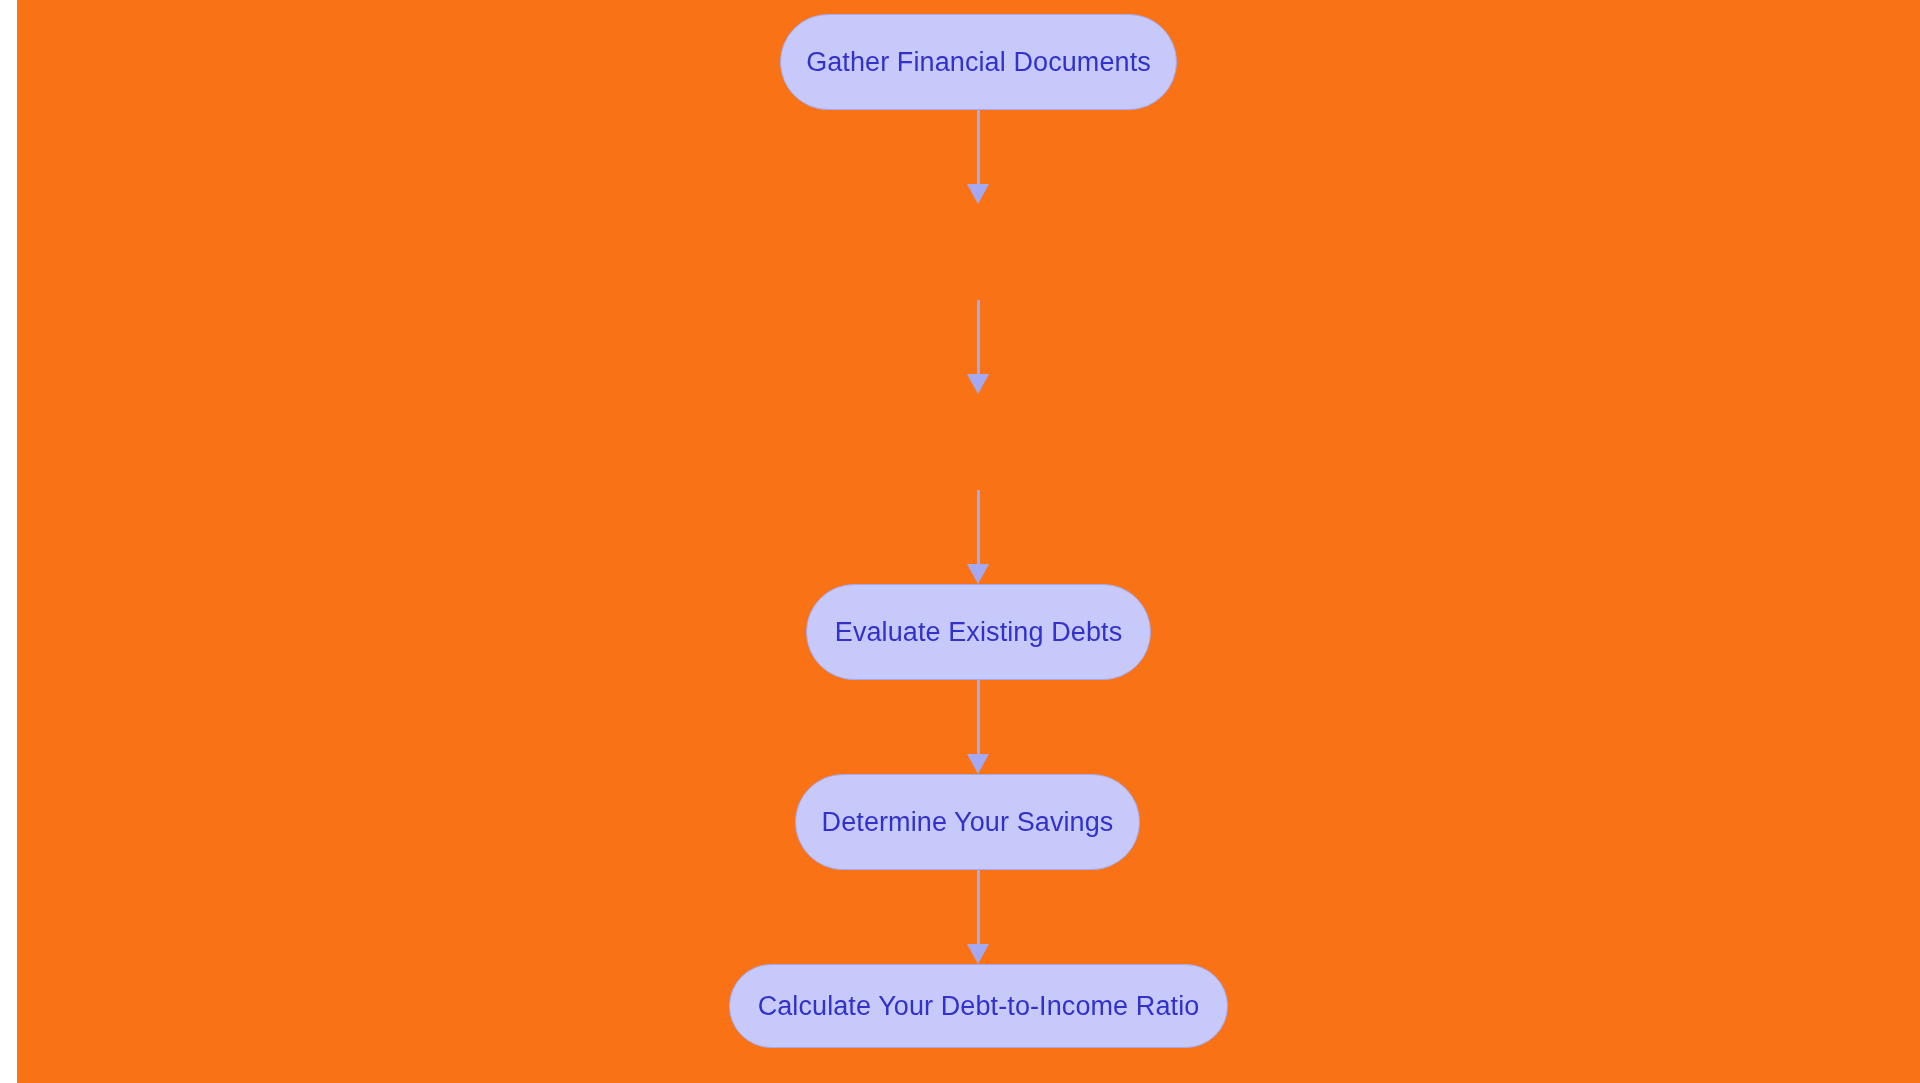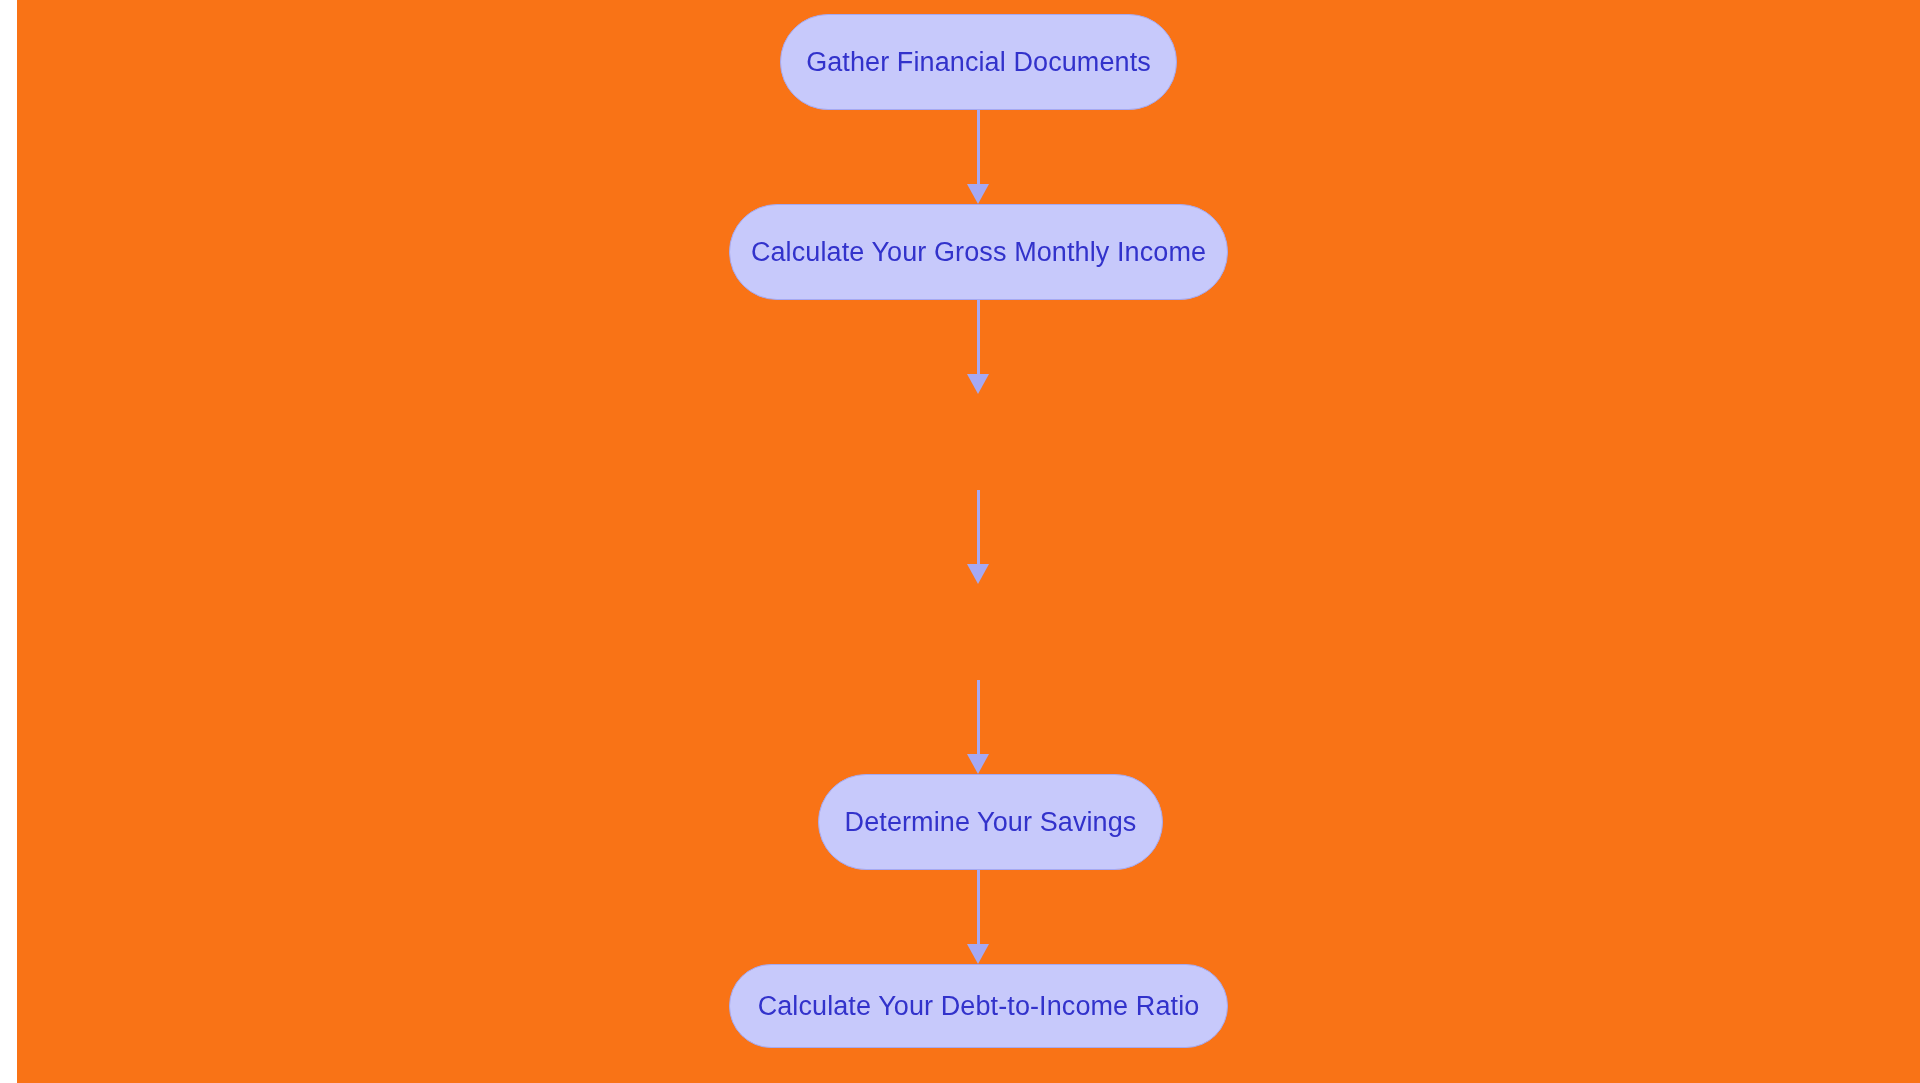--- a/index.html
+++ b/index.html
@@ -95,27 +95,27 @@
   </div>
   <div class="flow-connector" style="left: 941px; top: 870px; width: 40px; height: 94px;">
     <div class="conn-line" style="height: 74px; background: rgb(165, 169, 242);"></div>
     <div class="conn-head" style="border-top-color: rgb(165, 169, 242);"></div>
   </div>
 
   <div class="flow-node" style="left: 763px; top: 14px; width: 397px; height: 96px; background: rgb(199, 201, 251); border-color: rgb(165, 169, 242); color: rgb(50, 50, 203);">
     <span class="flow-node-label">Gather Financial Documents</span>
   </div>
 
-  <div class="flow-node" style="left: 712px; top: 204px; width: 499px; height: 96px; background: rgb(199, 201, 251); border-color: rgb(165, 169, 242); color: rgb(50, 50, 203);">
-    <span class="flow-node-label">Calculate Your Gross Monthly Income</span>
+
+
+  <div class="flow-node" style="left: 789px; top: 584px; width: 345px; height: 96px; background: rgb(199, 201, 251); border-color: rgb(165, 169, 242); color: rgb(50, 50, 203);">
+    <span class="flow-node-label">Evaluate Existing Debts</span>
   </div>
 
-
-
-  <div class="flow-node" style="left: 801px; top: 774px; width: 345px; height: 96px; background: rgb(199, 201, 251); border-color: rgb(165, 169, 242); color: rgb(50, 50, 203);">
+  <div class="flow-node" style="left: 778px; top: 774px; width: 345px; height: 96px; background: rgb(199, 201, 251); border-color: rgb(165, 169, 242); color: rgb(50, 50, 203);">
     <span class="flow-node-label">Determine Your Savings</span>
   </div>
 
   <div class="flow-node" style="left: 712px; top: 964px; width: 499px; height: 84px; background: rgb(199, 201, 251); border-color: rgb(165, 169, 242); color: rgb(50, 50, 203);">
     <span class="flow-node-label">Calculate Your Debt-to-Income Ratio</span>
   </div>
 
 </div>
 
 </body></html>

